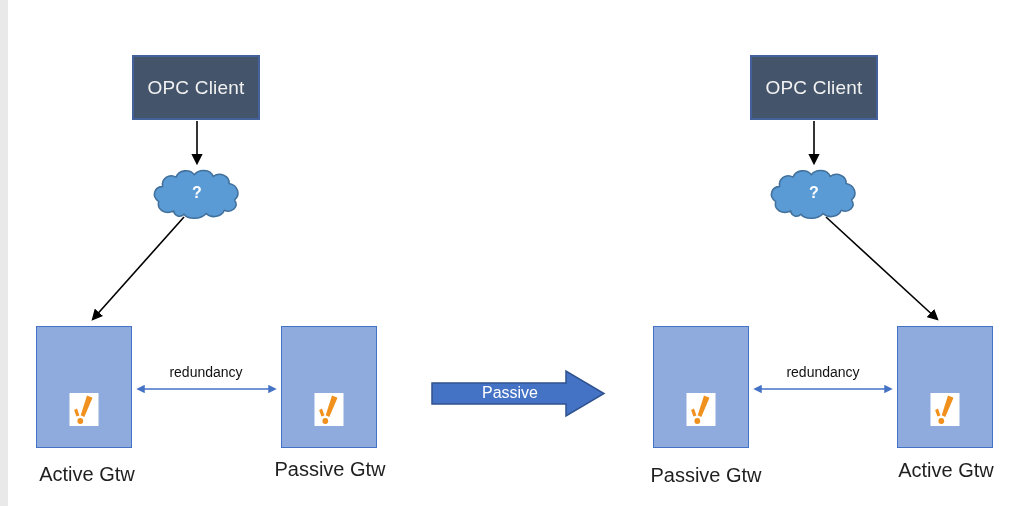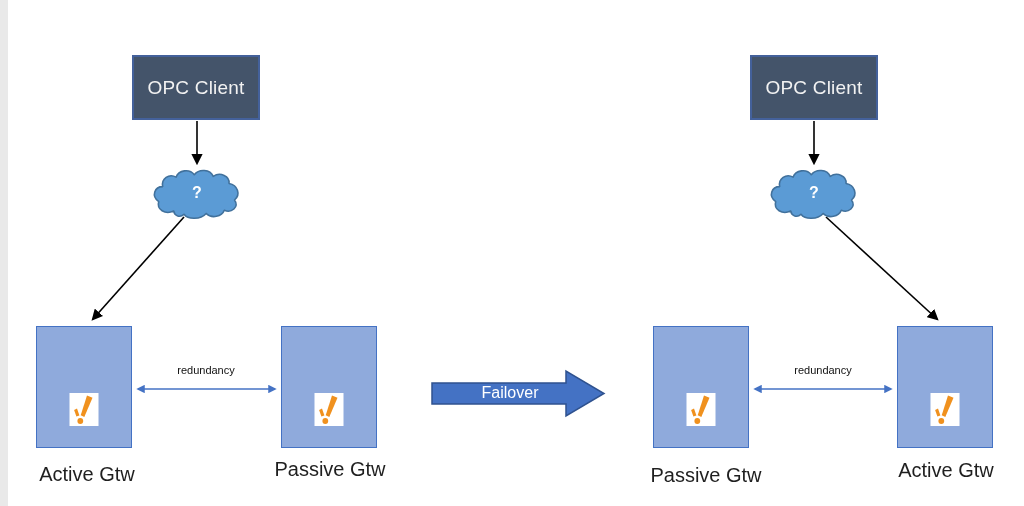--- a/index.html
+++ b/index.html
@@ -50,21 +50,21 @@
     display:block;
   }
   .router-icon svg{display:block;width:100%;height:100%;}
 
   .gtw-label{
     position:absolute;width:150px;text-align:center;
     color:var(--label-text);font-size:20px;z-index:2;
   }
   .redundancy-label{
     position:absolute;width:150px;text-align:center;top:364px;
-    color:#111111;font-size:11px;z-index:2;
+    color:#111111;font-size:14px;z-index:2;
   }
   .cloud-label{
     position:absolute;width:40px;text-align:center;top:184px;
     color:#FFFFFF;font-size:16px;font-weight:600;z-index:4;
   }
   .failover-label{
     position:absolute;left:424px;top:384px;width:156px;text-align:center;
     color:#FFFFFF;font-size:16px;z-index:4;
   }
 
@@ -130,21 +130,21 @@
         <circle class="icon-orange" cx="10.8" cy="28" r="2.9"></circle>
       </svg>
     </span>
   </div>
 
   <div class="redundancy-label" style="left:740px;">redundancy</div>
   <div class="gtw-label" style="left:623px;top:464px;">Passive Gtw</div>
   <div class="gtw-label" style="left:863px;top:459px;">Active Gtw</div>
   <div class="cloud-label" style="left:786px;">?</div>
 
-  <div class="failover-label">Failover</div>
+  <div class="failover-label">Passive</div>
 
   <svg class="overlay-svg" viewBox="0 0 1024 506">
     <defs>
       <marker id="mBlack" viewBox="0 0 10 10" refX="8" refY="5" markerWidth="7" markerHeight="7" orient="auto-start-reverse">
         <path d="M0,0 L10,5 L0,10 z" fill="#000000"></path>
       </marker>
       <marker id="mBlue" viewBox="0 0 10 10" refX="8" refY="5" markerWidth="6" markerHeight="6" orient="auto-start-reverse">
         <path d="M0,0 L10,5 L0,10 z" fill="#4472C4"></path>
       </marker>
     </defs>

